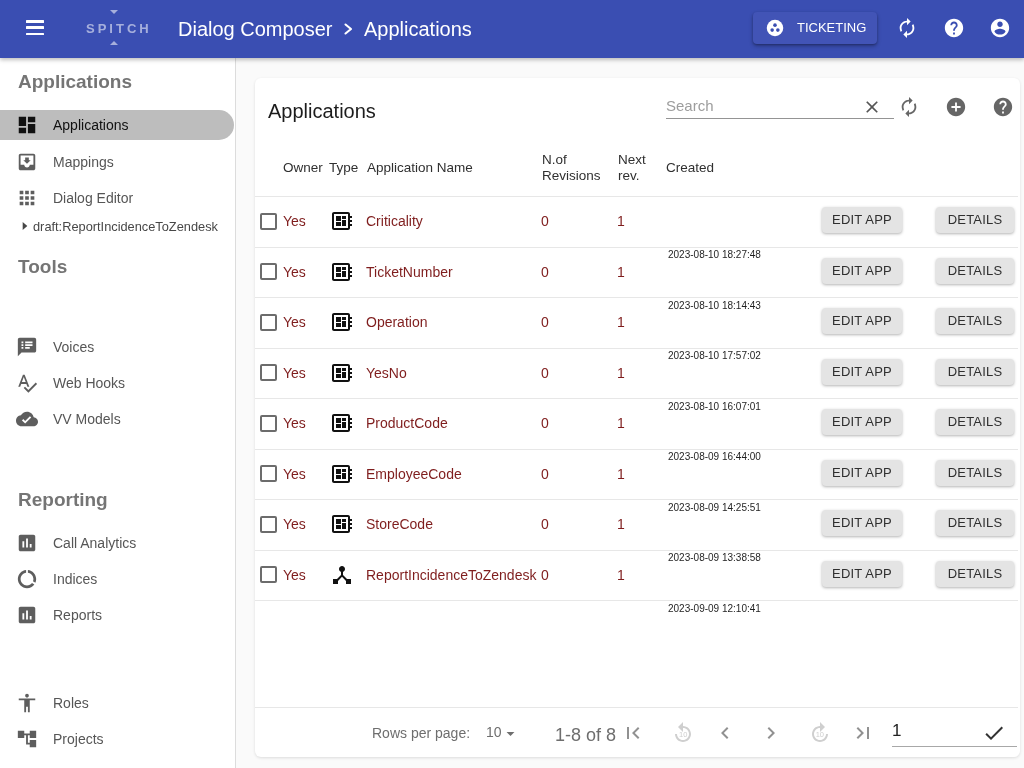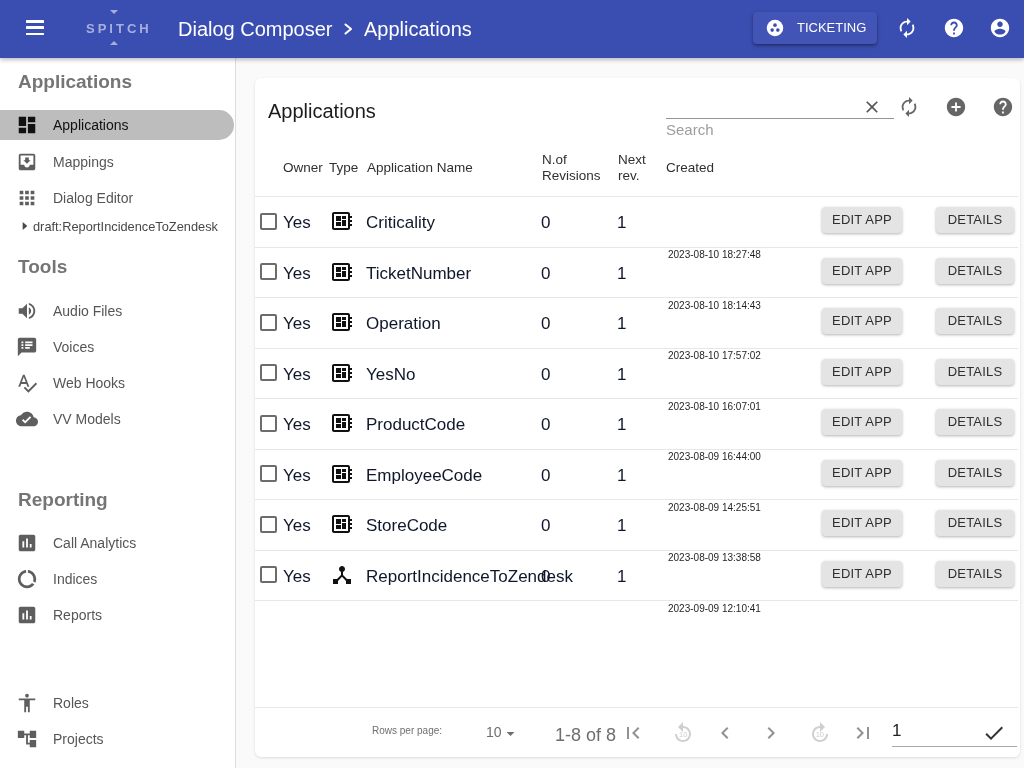--- a/index.html
+++ b/index.html
@@ -22,21 +22,21 @@
 .shead{position:absolute;z-index:1;left:18px;height:24px;line-height:24px;font-size:19px;font-weight:bold;color:#757575;}
 .sitem{position:absolute;z-index:1;left:0;width:235px;height:36px;}
 .sitem .ic{position:absolute;left:16px;top:7px;width:22px;height:22px;}
 .sitem .lb{position:absolute;left:53px;top:0;height:36px;line-height:36px;font-size:14px;color:#565656;}
 #selpill{position:absolute;z-index:1;left:0;top:110px;width:234px;height:30px;background:#bdbdbd;border-radius:0 15px 15px 0;}
 
 #card{position:absolute;left:255px;top:78px;width:765px;height:679px;background:#fff;border-radius:6px;box-shadow:0 1px 3px rgba(0,0,0,.12);z-index:2;}
 .cline{position:absolute;left:255px;width:763px;height:1px;background:#e7e7e7;z-index:3;}
 .ct{position:absolute;z-index:3;white-space:nowrap;}
 .hc{font-size:13.5px;color:#303030;}
-.cellt{font-size:17px;color:#0f172a;}
+.cellt{font-size:14px;color:#7f1d1d;}
 .datet{font-size:10px;color:#1f1f1f;margin-top:36px;}
 .gbtn{position:absolute;height:26px;background:#e4e4e4;border-radius:4px;box-shadow:0 1px 3px rgba(0,0,0,.3);color:#2f2f2f;font-size:13px;letter-spacing:0.2px;text-align:center;line-height:26px;z-index:3;}
 .cbx{position:absolute;width:13px;height:13px;border:2px solid #6c6c6c;border-radius:2px;background:#fff;z-index:3;}
 
 .pgt{font-size:18px;color:#6e6e6e;}
 </style>
 </head>
 <body>
 <div id="app">
 
@@ -97,26 +97,20 @@
       </svg>
   <div class="lb" style="left:33px;font-size:12.8px;color:#474747;line-height:35px;">draft:ReportIncidenceToZendesk</div>
 </div>
 <div class="sitem" style="top:180px">
   <svg class="ic" viewBox="0 0 24 24">
         <path fill="#5e5e5e" d="M4 8h4V4H4v4zm6 12h4v-4h-4v4zm-6 0h4v-4H4v4zm0-6h4v-4H4v4zm6 0h4v-4h-4v4zm6-10v4h4V4h-4zm-6 4h4V4h-4v4zm6 6h4v-4h-4v4zm0 6h4v-4h-4v4z"></path>
       </svg>
   <div class="lb">Dialog Editor</div>
 </div>
 <div class="shead" style="top:255px">Tools</div>
-<div class="sitem" style="top:293px">
-  <svg class="ic" viewBox="0 0 24 24">
-        <path fill="#5e5e5e" d="M3 9v6h4l5 5V4L7 9H3zm13.5 3c0-1.77-1.02-3.29-2.5-4.03v8.05c1.48-.73 2.5-2.25 2.5-4.02zM14 3.23v2.06c2.89.86 5 3.54 5 6.71s-2.11 5.85-5 6.71v2.06c4.01-.91 7-4.49 7-8.77s-2.99-7.86-7-8.77z"></path>
-      </svg>
-  <div class="lb">Audio Files</div>
-</div>
 <div class="sitem" style="top:329px">
   <svg class="ic" viewBox="0 0 24 24">
         <path fill="#5e5e5e" d="M20 2H4c-1.1 0-1.99.9-1.99 2L2 22l4-4h14c1.1 0 2-.9 2-2V4c0-1.1-.9-2-2-2zM8 14H6v-2h2v2zm0-3H6V9h2v2zm0-3H6V6h2v2zm7 6h-5v-2h5v2zm3-3h-8V9h8v2zm0-3h-8V6h8v2z"></path>
       </svg>
   <div class="lb">Voices</div>
 </div>
 <div class="sitem" style="top:401px">
   <svg class="ic" viewBox="0 0 24 24">
         <path fill="#5e5e5e" d="M19.35 10.04C18.67 6.59 15.64 4 12 4 9.11 4 6.6 5.64 5.35 8.04 2.34 8.36 0 10.91 0 14c0 3.31 2.69 6 6 6h13c2.76 0 5-2.24 5-5 0-2.64-2.05-4.78-4.65-4.96zM10 17l-3.5-3.5 1.41-1.41L10 14.17 15.18 9l1.41 1.41L10 17z"></path>
       </svg>
@@ -156,21 +150,21 @@
 <div class="sitem" style="top:721px">
   <svg class="ic" viewBox="0 0 24 24">
         <path fill="#5e5e5e" d="M22 11V3h-7v3H9V3H2v8h7V8h2v10h4v3h7v-8h-7v3h-2V8h2v3z"></path>
       </svg>
   <div class="lb">Projects</div>
 </div>
 
 <div id="card"></div>
 <div class="ct" style="left:268px;top:100px;font-size:20px;color:#1c1c1c;">Applications</div>
 
-<div class="ct" style="left:666px;top:97px;font-size:15px;color:#9d9d9d;margin-top:24px;">Search</div>
+<div class="ct" style="left:666px;top:97px;font-size:15px;color:#9d9d9d;">Search</div>
 <div class="ct" style="left:666px;top:118px;width:228px;height:1px;background:#949494;"></div>
 <svg class="ct" style="left:862px;top:97px" width="20" height="20" viewBox="0 0 24 24">
       <path fill="#555" d="M19 6.41 17.59 5 12 10.59 6.41 5 5 6.41 10.59 12 5 17.59 6.41 19 12 13.41 17.59 19 19 17.59 13.41 12z"></path>
     </svg>
 <svg class="ct" style="left:898px;top:96px" width="22" height="22" viewBox="0 0 24 24">
       <path fill="#666" d="M12 6v3l4-4-4-4v3c-4.42 0-8 3.58-8 8 0 1.57.46 3.03 1.24 4.26L6.7 14.8c-.45-.83-.7-1.79-.7-2.8 0-3.31 2.69-6 6-6zm6.76 1.74L17.3 9.2c.44.84.7 1.79.7 2.8 0 3.31-2.69 6-6 6v-3l-4 4 4 4v-3c4.42 0 8-3.58 8-8 0-1.57-.46-3.03-1.24-4.26z"></path>
     </svg>
 <svg class="ct" style="left:945px;top:96px" width="22" height="22" viewBox="0 0 24 24">
       <path fill="#666" d="M12 2C6.48 2 2 6.48 2 12s4.48 10 10 10 10-4.48 10-10S17.52 2 12 2zm5 11h-4v4h-2v-4H7v-2h4V7h2v4h4v2z"></path>
     </svg>
@@ -279,21 +273,21 @@
       <div class="ct cellt" style="left:366px;top:566.7px">ReportIncidenceToZendesk</div>
       <div class="ct cellt" style="left:541px;top:566.7px">0</div>
       <div class="ct cellt" style="left:617px;top:566.7px">1</div>
       <div class="ct datet" style="left:668px;top:566.7px">2023-09-09 12:10:41</div>
       <div class="gbtn" style="left:822px;top:560.7px;width:80px;">EDIT APP</div>
       <div class="gbtn" style="left:936px;top:560.7px;width:78px;">DETAILS</div>
       <div class="cline" style="top:600.0px"></div>
     </div>
 
 <div class="cline" style="top:707px"></div>
-<div class="ct pgt" style="left:372px;top:725px;font-size:10px;">Rows per page:</div>
+<div class="ct pgt" style="left:372px;top:725px;font-size:14px;">Rows per page:</div>
 <div class="ct pgt" style="left:486px;top:724px;font-size:14px;">10</div>
 <svg class="ct" style="left:501px;top:724px" width="19" height="19" viewBox="0 0 24 24">
       <path fill="#6e6e6e" d="M7 10l5 5 5-5z"></path>
     </svg>
 <div class="ct pgt" style="left:555px;top:725px;">1-8 of 8</div>
 <svg class="ct" style="left:621px;top:721px" width="24" height="24" viewBox="0 0 24 24">
       <path fill="#919191" d="M18.41 16.59 13.82 12l4.59-4.59L17 6l-6 6 6 6zM6 6h2v12H6z"></path>
     </svg>
 <svg class="ct" style="left:671px;top:721px" width="24" height="24" viewBox="0 0 24 24">
       <path fill="#cfcfcf" d="M12 5V1L7 6l5 5V7c3.3 0 6 2.7 6 6s-2.7 6-6 6-6-2.7-6-6H4c0 4.4 3.6 8 8 8s8-3.6 8-8-3.6-8-8-8z"></path>

